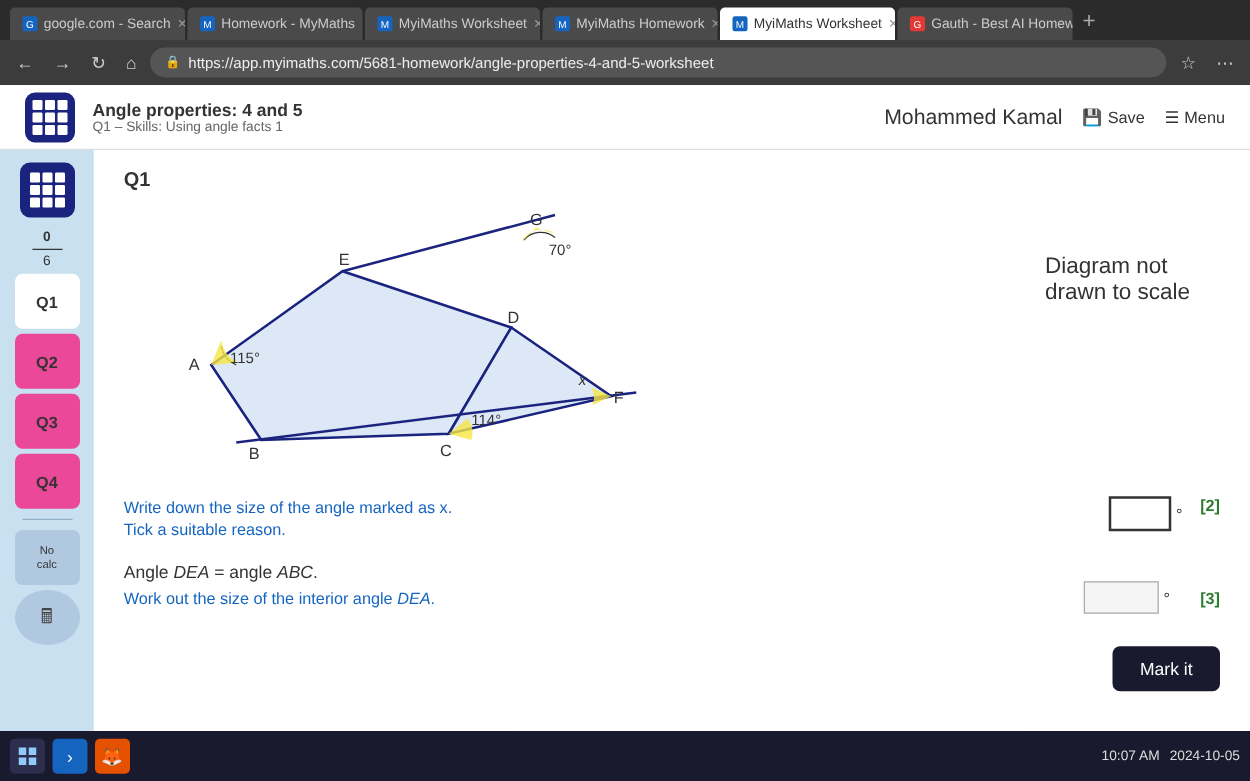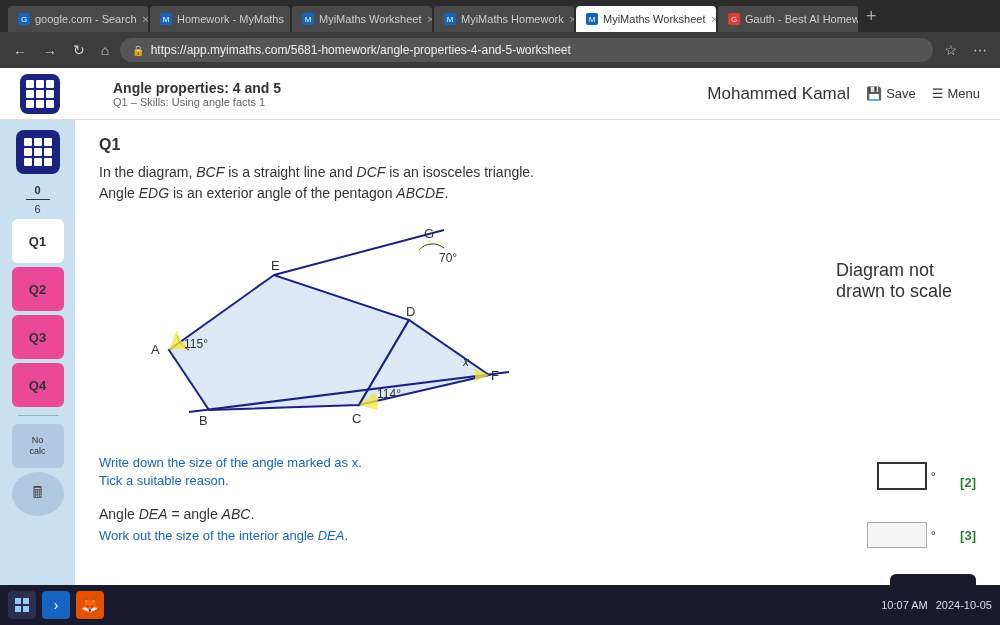--- a/index.html
+++ b/index.html
@@ -196,21 +196,21 @@
       width: 40px;
       height: 40px;
       background: #1a237e;
       border-radius: 8px;
       display: flex;
       align-items: center;
       justify-content: center;
       margin-right: 14px;
       flex-shrink: 0;
     }
-    .header-title-area { flex: 1; margin-left: 39px; }
+    .header-title-area { flex: 1; }
     .header-title { font-size: 14px; font-weight: bold; color: #333; }
     .header-subtitle { font-size: 11px; color: #666; }
     .header-right {
       display: flex;
       align-items: center;
       gap: 16px;
     }
     .header-user { font-size: 17px; color: #333; }
     .header-save {
       display: flex;
@@ -274,22 +274,21 @@
       min-width: 140px;
       padding-top: 40px;
     }
 
     
     .answer-section {
       margin-bottom: 16px;
     }
     .answer-row {
       display: flex;
-      align-items: flex-end;
-      gap: 10px;
+      align-items: flex-start;
       margin-bottom: 8px;
     }
     .answer-prompt {
       font-size: 13px;
       color: #1565c0;
       flex: 1;
       line-height: 1.4;
     }
     .answer-input-box {
       width: 50px;
@@ -517,24 +516,20 @@
       <span style="font-size:11px;">0</span>
       <div class="fraction-line"></div>
       <span style="font-size:11px;">24</span>
     </div>
   </div>
 
   <div class="main-content">
 
     <div class="q-number">Q1</div>
 
-    <div class="question-text">
-      <div>In the diagram, <em>BCF</em> is a straight line and <em>DCF</em> is an isosceles triangle.</div>
-      <div>Angle <em>EDG</em> is an exterior angle of the pentagon <em>ABCDE</em>.</div>
-    </div>
 
     <div class="diagram-row">
       <div class="diagram-container">
         <svg class="diagram" viewBox="0 0 420 210" xmlns="http://www.w3.org/2000/svg">
 
           <polygon points="70,130 110,190 260,185 310,100 175,55" fill="#dce8f5" stroke="#1a237e" stroke-width="2"></polygon>
 
           <polygon points="310,100 260,185 390,155" fill="#dce8f5" stroke="#1a237e" stroke-width="2"></polygon>
 
           <line x1="90" y1="192" x2="410" y2="152" stroke="#1a237e" stroke-width="2"></line>

